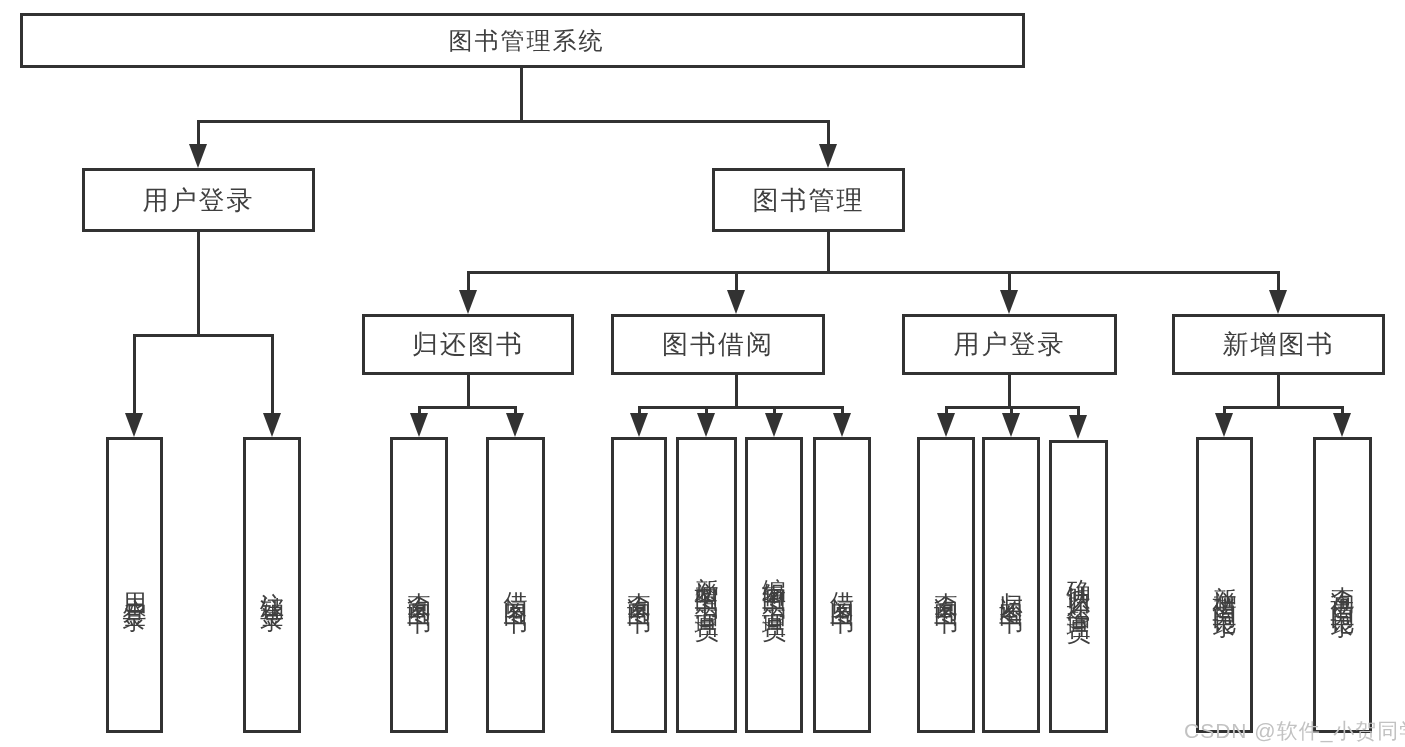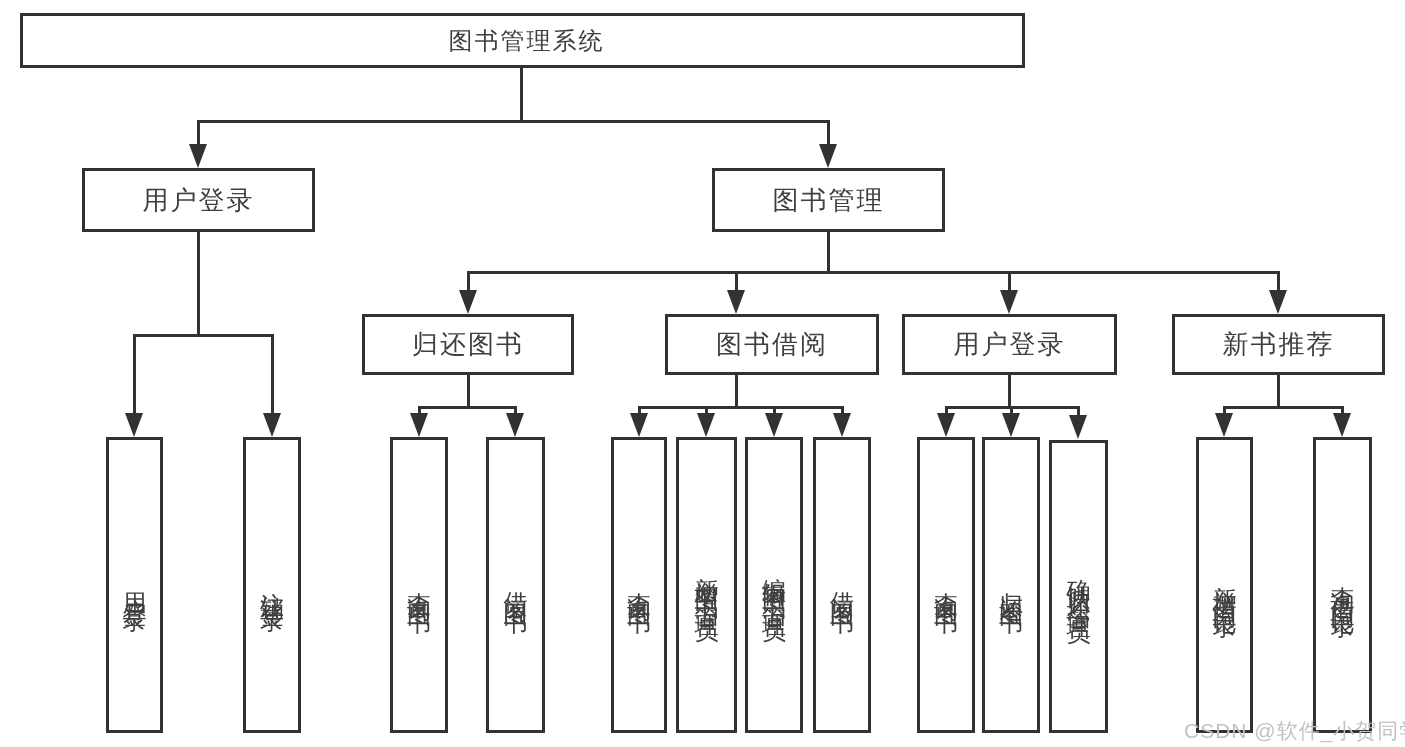--- a/index.html
+++ b/index.html
@@ -35,29 +35,29 @@
 </style>
 </head>
 <body>
 
 <div class="canvas">
 
   <div class="box root" style="left:20px;top:13px;width:1005px;height:55px;padding-left:8px;">图书管理系统</div>
 
   <div class="box" style="left:82px;top:168px;width:233px;height:64px;">用户登录</div>
 
-  <div class="box" style="left:712px;top:168px;width:233px;height:64px;">图书管理</div>
+  <div class="box" style="left:712px;top:168px;width:193px;height:64px;">图书管理</div>
 
   <div class="box" style="left:362px;top:314px;width:212px;height:61px;">归还图书</div>
 
-  <div class="box" style="left:665px;top:314px;width:214px;height:61px;">图书借阅</div>
+  <div class="box" style="left:611px;top:314px;width:214px;height:61px;">图书借阅</div>
 
   <div class="box" style="left:902px;top:314px;width:215px;height:61px;">用户登录</div>
 
-  <div class="box" style="left:1172px;top:314px;width:213px;height:61px;">新书推荐</div>
+  <div class="box" style="left:1172px;top:314px;width:213px;height:61px;">新增图书</div>
 
   <div class="vbox" style="left:106px;top:437px;width:57px;height:296px;">
     <span>用户登录</span>
   </div>
 
   <div class="vbox" style="left:243px;top:437px;width:58px;height:296px;">
     <span>注销登录</span>
   </div>
 
   <div class="vbox" style="left:390px;top:437px;width:58px;height:296px;">

